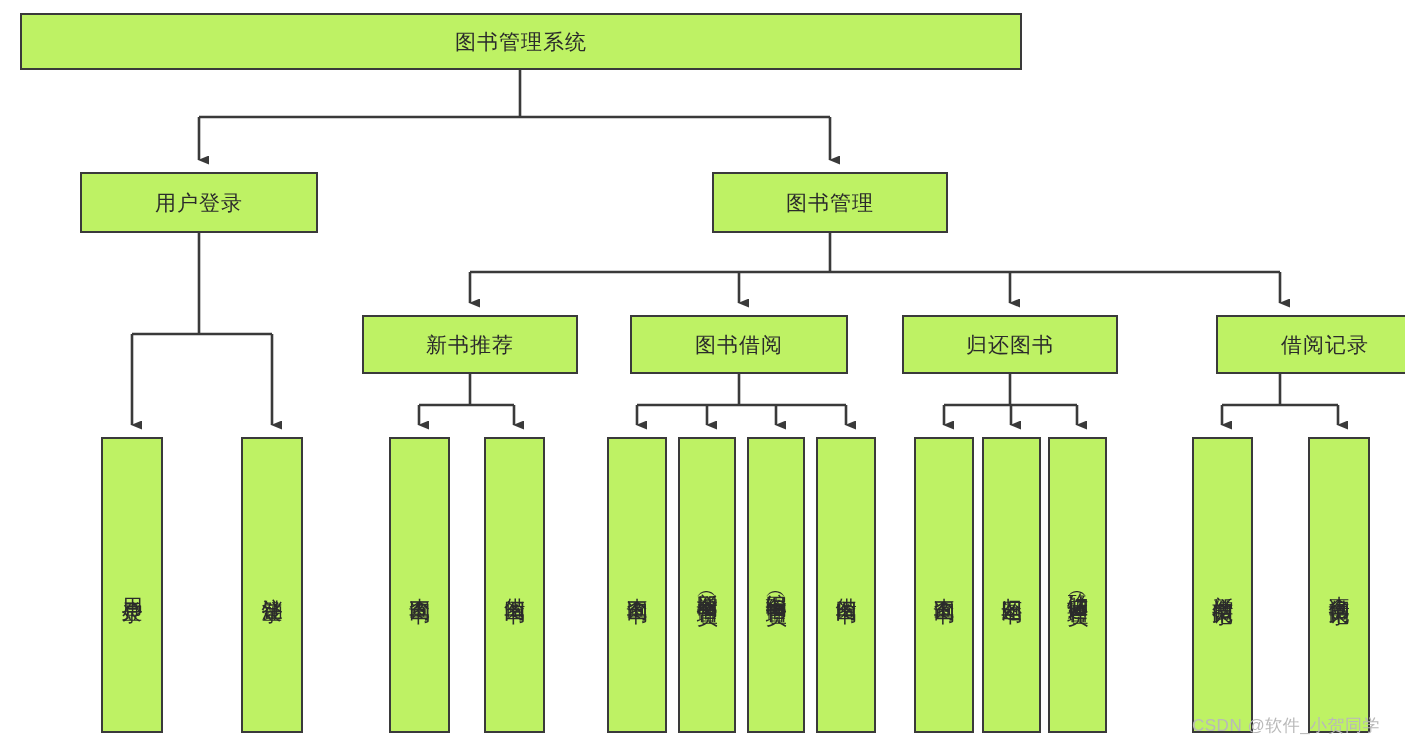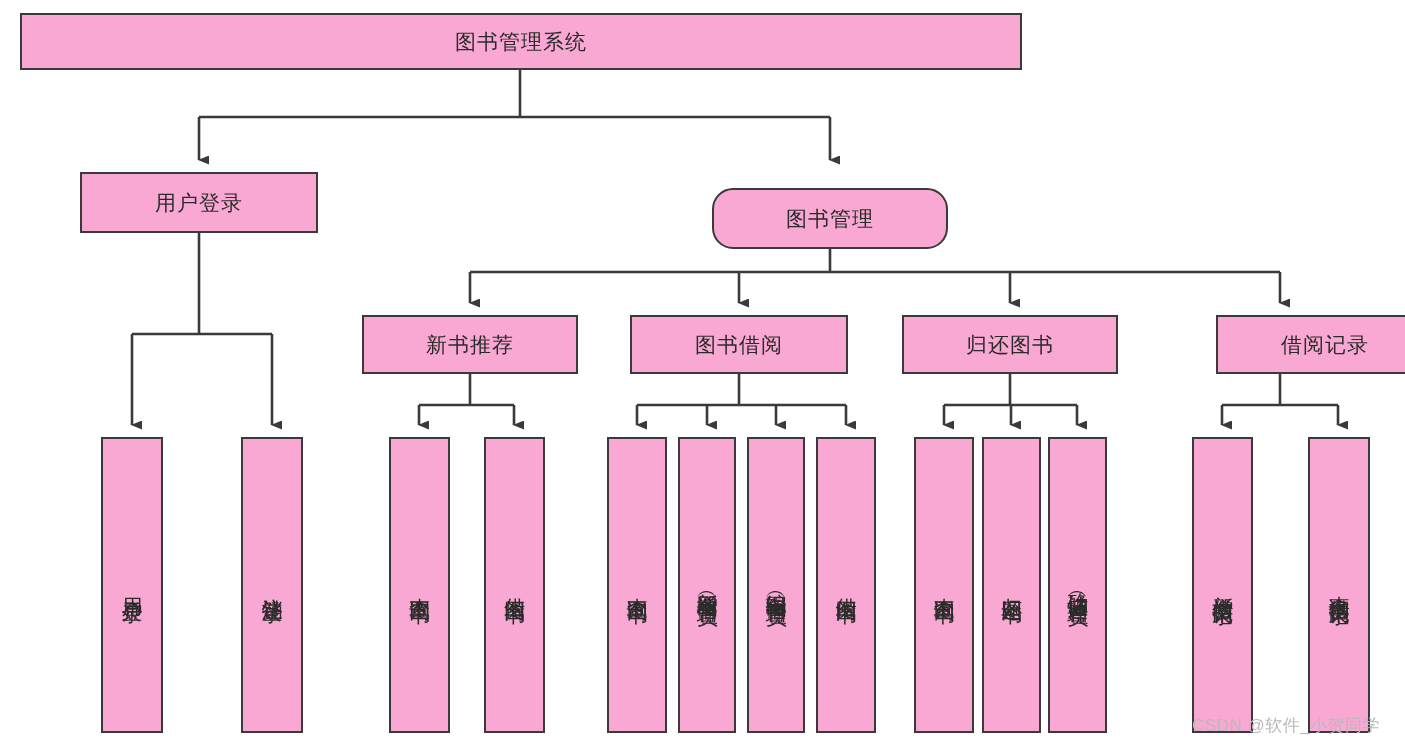--- a/index.html
+++ b/index.html
@@ -21,21 +21,21 @@
     position: absolute;
     left: 0;
     top: 0;
     width: 1405px;
     height: 747px;
     pointer-events: none;
   }
   .node {
     position: absolute;
     box-sizing: border-box;
-    background: #f9a8d4;
+    background: #bef264;
     border: 2px solid #3a3a3a;
     display: flex;
     align-items: center;
     justify-content: center;
     color: #2b2b2b;
     z-index: 2;
   }
   .node.horiz {
     font-size: 21px;
     letter-spacing: 1px;
@@ -124,21 +124,21 @@
     </g>
   </svg>
 
   <div class="node horiz" style="left:20px; top:13px; width:1002px; height:57px;">
     <span>图书管理系统</span>
   </div>
 
   <div class="node horiz" style="left:80px; top:172px; width:238px; height:61px;">
     <span>用户登录</span>
   </div>
-  <div class="node horiz" style="left:712px; top:188px; width:236px; height:61px;border-radius:21px;">
+  <div class="node horiz" style="left:712px; top:172px; width:236px; height:61px;">
     <span>图书管理</span>
   </div>
 
   <div class="node horiz" style="left:630px; top:315px; width:218px; height:59px;">
     <span>图书借阅</span>
   </div>
   <div class="node horiz" style="left:362px; top:315px; width:216px; height:59px;">
     <span>新书推荐</span>
   </div>
   <div class="node horiz" style="left:902px; top:315px; width:216px; height:59px;">

